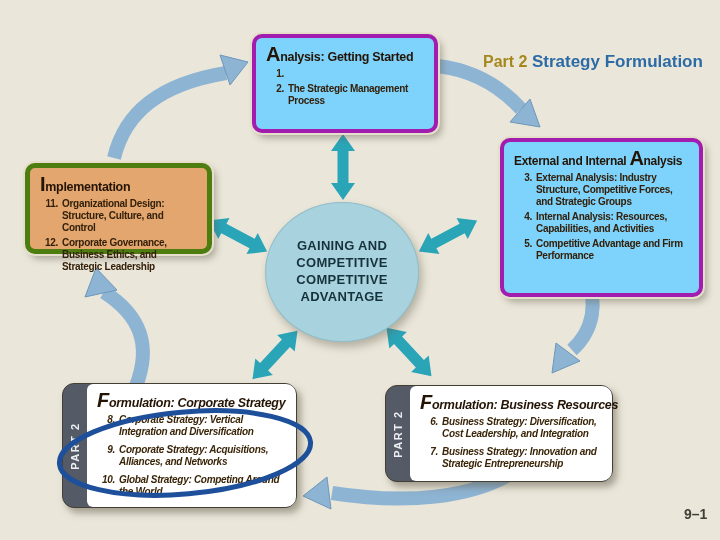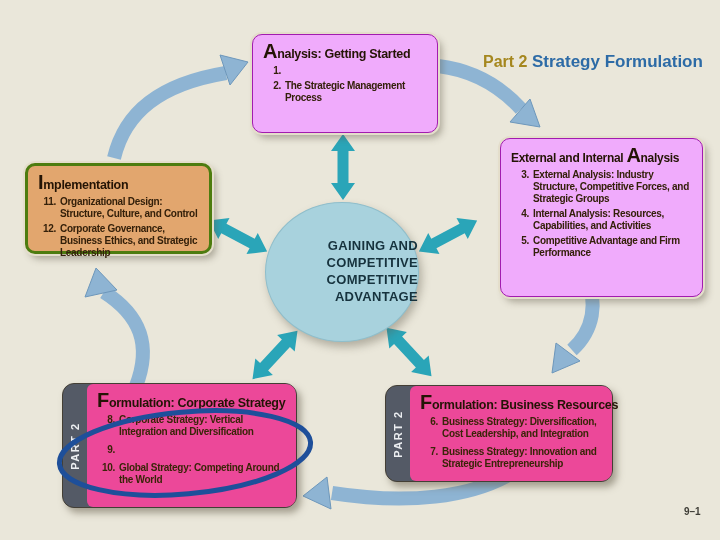--- a/index.html
+++ b/index.html
@@ -4,56 +4,56 @@
 <style>
   html,body{margin:0;padding:0;background:#eae7da;}
   .stage{position:relative;width:720px;height:540px;background:#eae7da;
          font-family:"Liberation Sans",sans-serif;overflow:hidden;}
   svg.layer{position:absolute;left:0;top:0;width:720px;height:540px;}
   .overlay{pointer-events:none;z-index:30;}
 
   
   .box{position:absolute;border-radius:10px;box-sizing:border-box;padding:8px 10px;
        box-shadow:0 0 0 2px #e4decb, 4px 5px 7px rgba(95,88,70,.45);z-index:10;}
-  .green{background:#f0abfc;border:1px solid #a21caf;}
-  .orange{background:#e2a66e;border:3px solid #4d7c0f;}
+  .green{background:#7dd3fc;border:4px solid #a21caf;}
+  .orange{background:#e2a66e;border:5px solid #4d7c0f;}
   .title{font-weight:bold;font-size:12.5px;letter-spacing:-0.3px;color:#241405;
          margin-bottom:4px;white-space:nowrap;}
   .title .big{font-size:20px;line-height:0.8;}
   .items{color:#34200a;}
   .item{display:grid;grid-template-columns:18px 1fr;column-gap:4px;
         font-weight:bold;font-size:10px;letter-spacing:-0.3px;line-height:1.2;
         margin-bottom:3px;}
   .item .num{text-align:right;}
 
   
   .tabbox{position:absolute;background:#545a66;border:1.5px solid #443f35;border-radius:12px;
           box-shadow:4px 5px 7px rgba(95,88,70,.5);box-sizing:border-box;z-index:10;}
   .tabbox .tab{position:absolute;left:0;top:0;bottom:0;width:24px;display:flex;
                align-items:center;justify-content:center;}
   .tabbox .tab span{transform:rotate(-90deg);white-space:nowrap;color:#eceef1;
                     font-weight:bold;font-size:11px;letter-spacing:1.5px;}
-  .tabbox .content{position:absolute;left:24px;top:0;right:0;bottom:0;background:#ec4899;
-                   border-radius:6px 10px 10px 6px;box-sizing:border-box;padding:8px 8px 6px 10px;}
+  .tabbox .content{position:absolute;left:24px;top:0;right:0;bottom:0;background:#ffffff;
+                   border-radius:6px 10px 10px 6px;box-sizing:border-box;padding:8px 8px 6px 10px;font-style:italic;}
   .tabbox .items{color:#3a2508;}
   .tabbox .item{margin-bottom:6px;}
 
   
   .circle{position:absolute;left:265px;top:202px;width:152px;height:138px;border-radius:50%;
           background:#a8d2dd;border:1px solid #8fbecb;display:flex;flex-direction:column;
-          align-items:flex-end;justify-content:center;z-index:10;
+          align-items:center;justify-content:center;z-index:10;
           box-shadow:3px 5px 9px rgba(95,90,75,.4);}
   .circle div{font-weight:bold;font-size:13px;letter-spacing:0.3px;color:#16323d;
               line-height:1.3;text-align:center;}
 
   
   .part2{position:absolute;left:483px;top:52px;white-space:nowrap;z-index:10;}
   .part2 .gold{font-weight:bold;font-size:16px;color:#a5871e;}
   .part2 .blue{font-weight:bold;font-size:17px;color:#2d6ba6;}
-  .pagenum{position:absolute;left:684px;top:506px;font-size:10px;font-weight:bold;
+  .pagenum{position:absolute;left:684px;top:506px;font-size:14px;font-weight:bold;
            color:#3f3e37;z-index:10;}
 </style>
 </head>
 <body>
 
 <div class="stage">
 
   <svg class="layer" viewBox="0 0 720 540">
     <defs>
       <path id="dbl" d="M-33,0 L-16,-12 L-16,-5.5 L16,-5.5 L16,-12 L33,0 L16,12 L16,5.5 L-16,5.5 L-16,12 Z"></path>
@@ -150,20 +150,21 @@
     </div>
     <div class="content">
       <div class="title"><span></span><span class="big">F</span><span>ormulation: Corporate Strategy</span></div>
       <div class="items">
         <div class="item">
             <span class="num">8.</span>
             <span class="txt">Corporate Strategy: Vertical Integration and Diversification</span>
           </div>
         <div class="item">
             <span class="num">9.</span>
+            <span class="txt">Corporate Strategy: Acquisitions, Alliances, and Networks</span>
           </div>
         <div class="item">
             <span class="num">10.</span>
             <span class="txt">Global Strategy: Competing Around the World</span>
           </div>
       </div>
     </div>
   </div>
 
   <div class="tabbox" style="left:385px;top:385px;width:228px;height:97px;">

